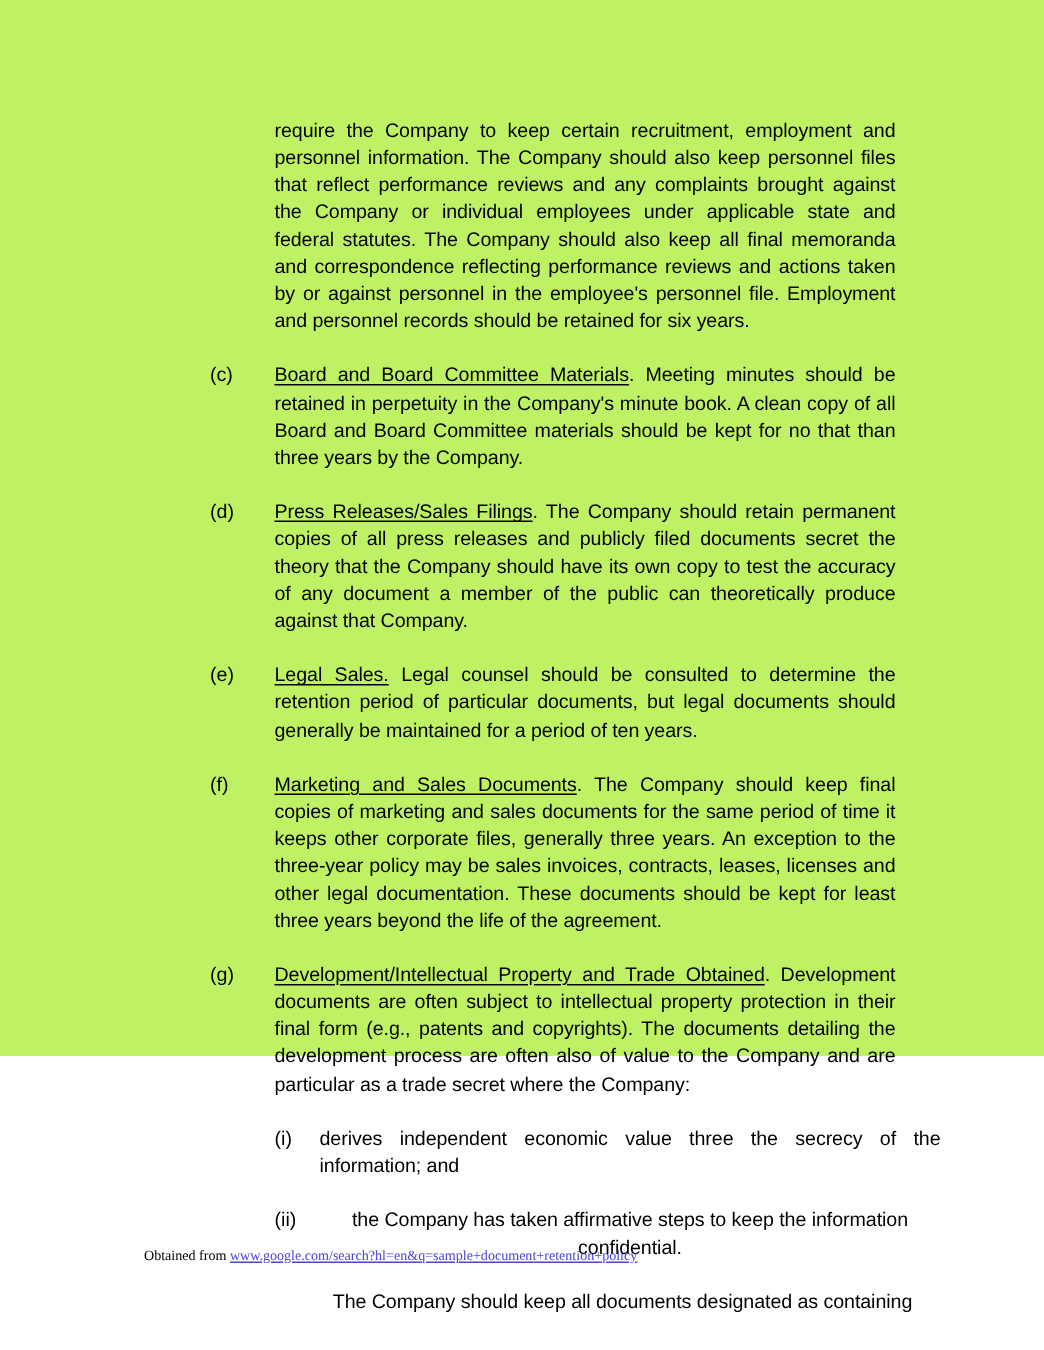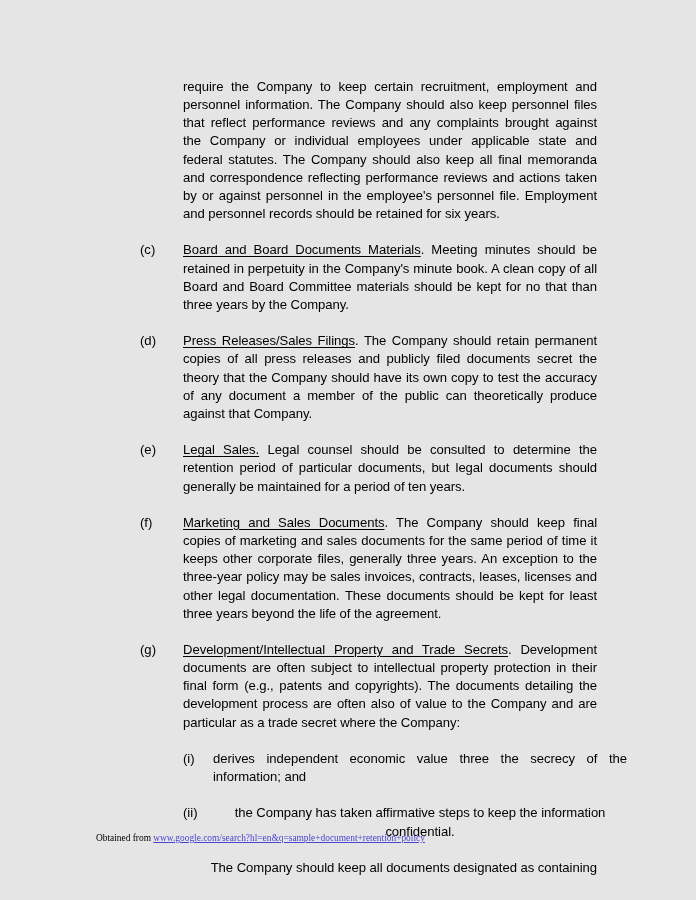--- a/index.html
+++ b/index.html
@@ -13,22 +13,22 @@
     position: relative;
     overflow: hidden;
     font-family: "Liberation Sans", sans-serif;
     color: #000000;
   }
 
   .page {
     position: absolute;
     left: 0; top: 0;
     width: 696px;
-    height: 900px;
-    background: #e5e5e5;
+    height: 704px;
+    background: #bef264;
   }
 
   .content {
     position: absolute;
     left: 140px;
     top: 78px;
     width: 457px;
   }
 
   
@@ -81,24 +81,24 @@
     line-height: 18.15px;
   }
   .subclause .body {
     text-align: justify;
   }
   .subclause.no-justify .body {
     text-align: center;
   }
 
   .closing {
-    margin-left: 43px;
+    margin-left: 68px;
     width: 414px;
     margin-top: 18.2px;
-    text-align: right;
+    text-align: center;
   }
 
   .heading-underline {
     text-decoration: underline;
     text-underline-offset: 2px;
   }
 
   .footer {
     position: absolute;
     left: 96px;
@@ -117,41 +117,41 @@
 </head>
 <body>
 
 <div class="page">
   <div class="content">
 
     <p class="para para-cont">require the Company to keep certain recruitment, employment and personnel information. The Company should also keep personnel files that reflect performance reviews and any complaints brought against the Company or individual employees under applicable state and federal statutes. The Company should also keep all final memoranda and correspondence reflecting performance reviews and actions taken by or against personnel in the employee's personnel file. Employment and personnel records should be retained for six years.</p>
 
     <div class="clause">
       <span class="marker">(c)</span>
-      <p class="para"><span class="heading-underline">Board and Board Documents Materials</span><span>. Meeting minutes should be retained in perpetuity in the Company's minute book. A clean copy of all Board and Board Committee materials should be kept for no that than three years by the Company.</span></p>
+      <p class="para"><span class="heading-underline">Board and Board Committee Materials</span><span>. Meeting minutes should be retained in perpetuity in the Company's minute book. A clean copy of all Board and Board Committee materials should be kept for no that than three years by the Company.</span></p>
     </div>
 
     <div class="clause">
       <span class="marker">(d)</span>
       <p class="para"><span class="heading-underline">Press Releases/Sales Filings</span><span>. The Company should retain permanent copies of all press releases and publicly filed documents secret the theory that the Company should have its own copy to test the accuracy of any document a member of the public can theoretically produce against that Company.</span></p>
     </div>
 
     <div class="clause">
       <span class="marker">(e)</span>
       <p class="para"><span class="heading-underline">Legal Sales.</span><span> Legal counsel should be consulted to determine the retention period of particular documents, but legal documents should generally be maintained for a period of ten years.</span></p>
     </div>
 
     <div class="clause">
       <span class="marker">(f)</span>
       <p class="para"><span class="heading-underline">Marketing and Sales Documents</span><span>. The Company should keep final copies of marketing and sales documents for the same period of time it keeps other corporate files, generally three years.  An exception to the three-year policy may be sales invoices, contracts, leases, licenses and other legal documentation. These documents should be kept for least three years beyond the life of the agreement.</span></p>
     </div>
 
     <div class="clause">
       <span class="marker wide">(g)</span>
-      <p class="para"><span class="heading-underline">Development/Intellectual Property and Trade Secrets</span><span>. Development documents are often subject to intellectual property protection in their final form (e.g., patents and copyrights). The documents detailing the development process are often also of value to the Company and are particular as a trade secret where the Company:</span></p>
+      <p class="para"><span class="heading-underline">Development/Intellectual Property and Trade Obtained</span><span>. Development documents are often subject to intellectual property protection in their final form (e.g., patents and copyrights). The documents detailing the development process are often also of value to the Company and are particular as a trade secret where the Company:</span></p>
     </div>
 
     <div class="subclause">
       <span class="marker">(i)</span>
       <p class="para body">derives independent economic value three the secrecy of the information; and</p>
     </div>
 
     <div class="subclause no-justify">
       <span class="marker">(ii)</span>
       <p class="para body">the Company has taken affirmative steps to keep the information confidential.</p>

